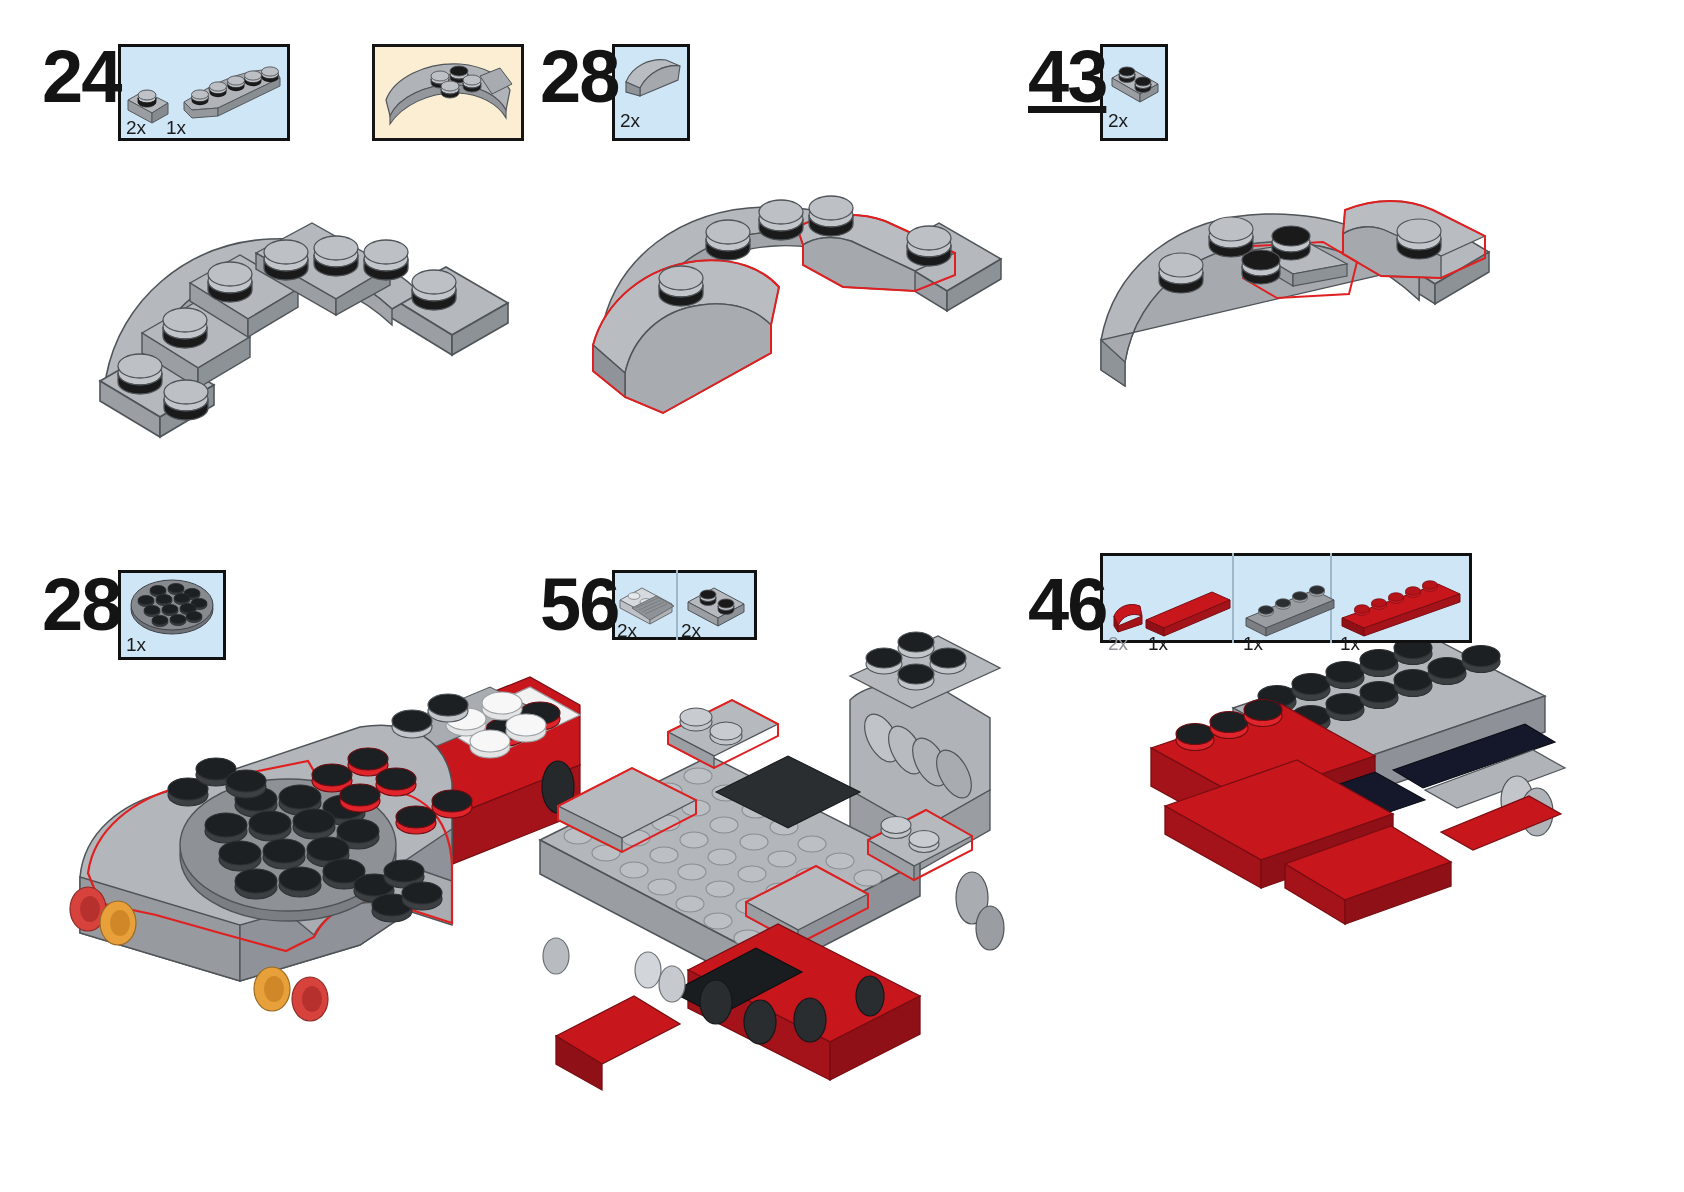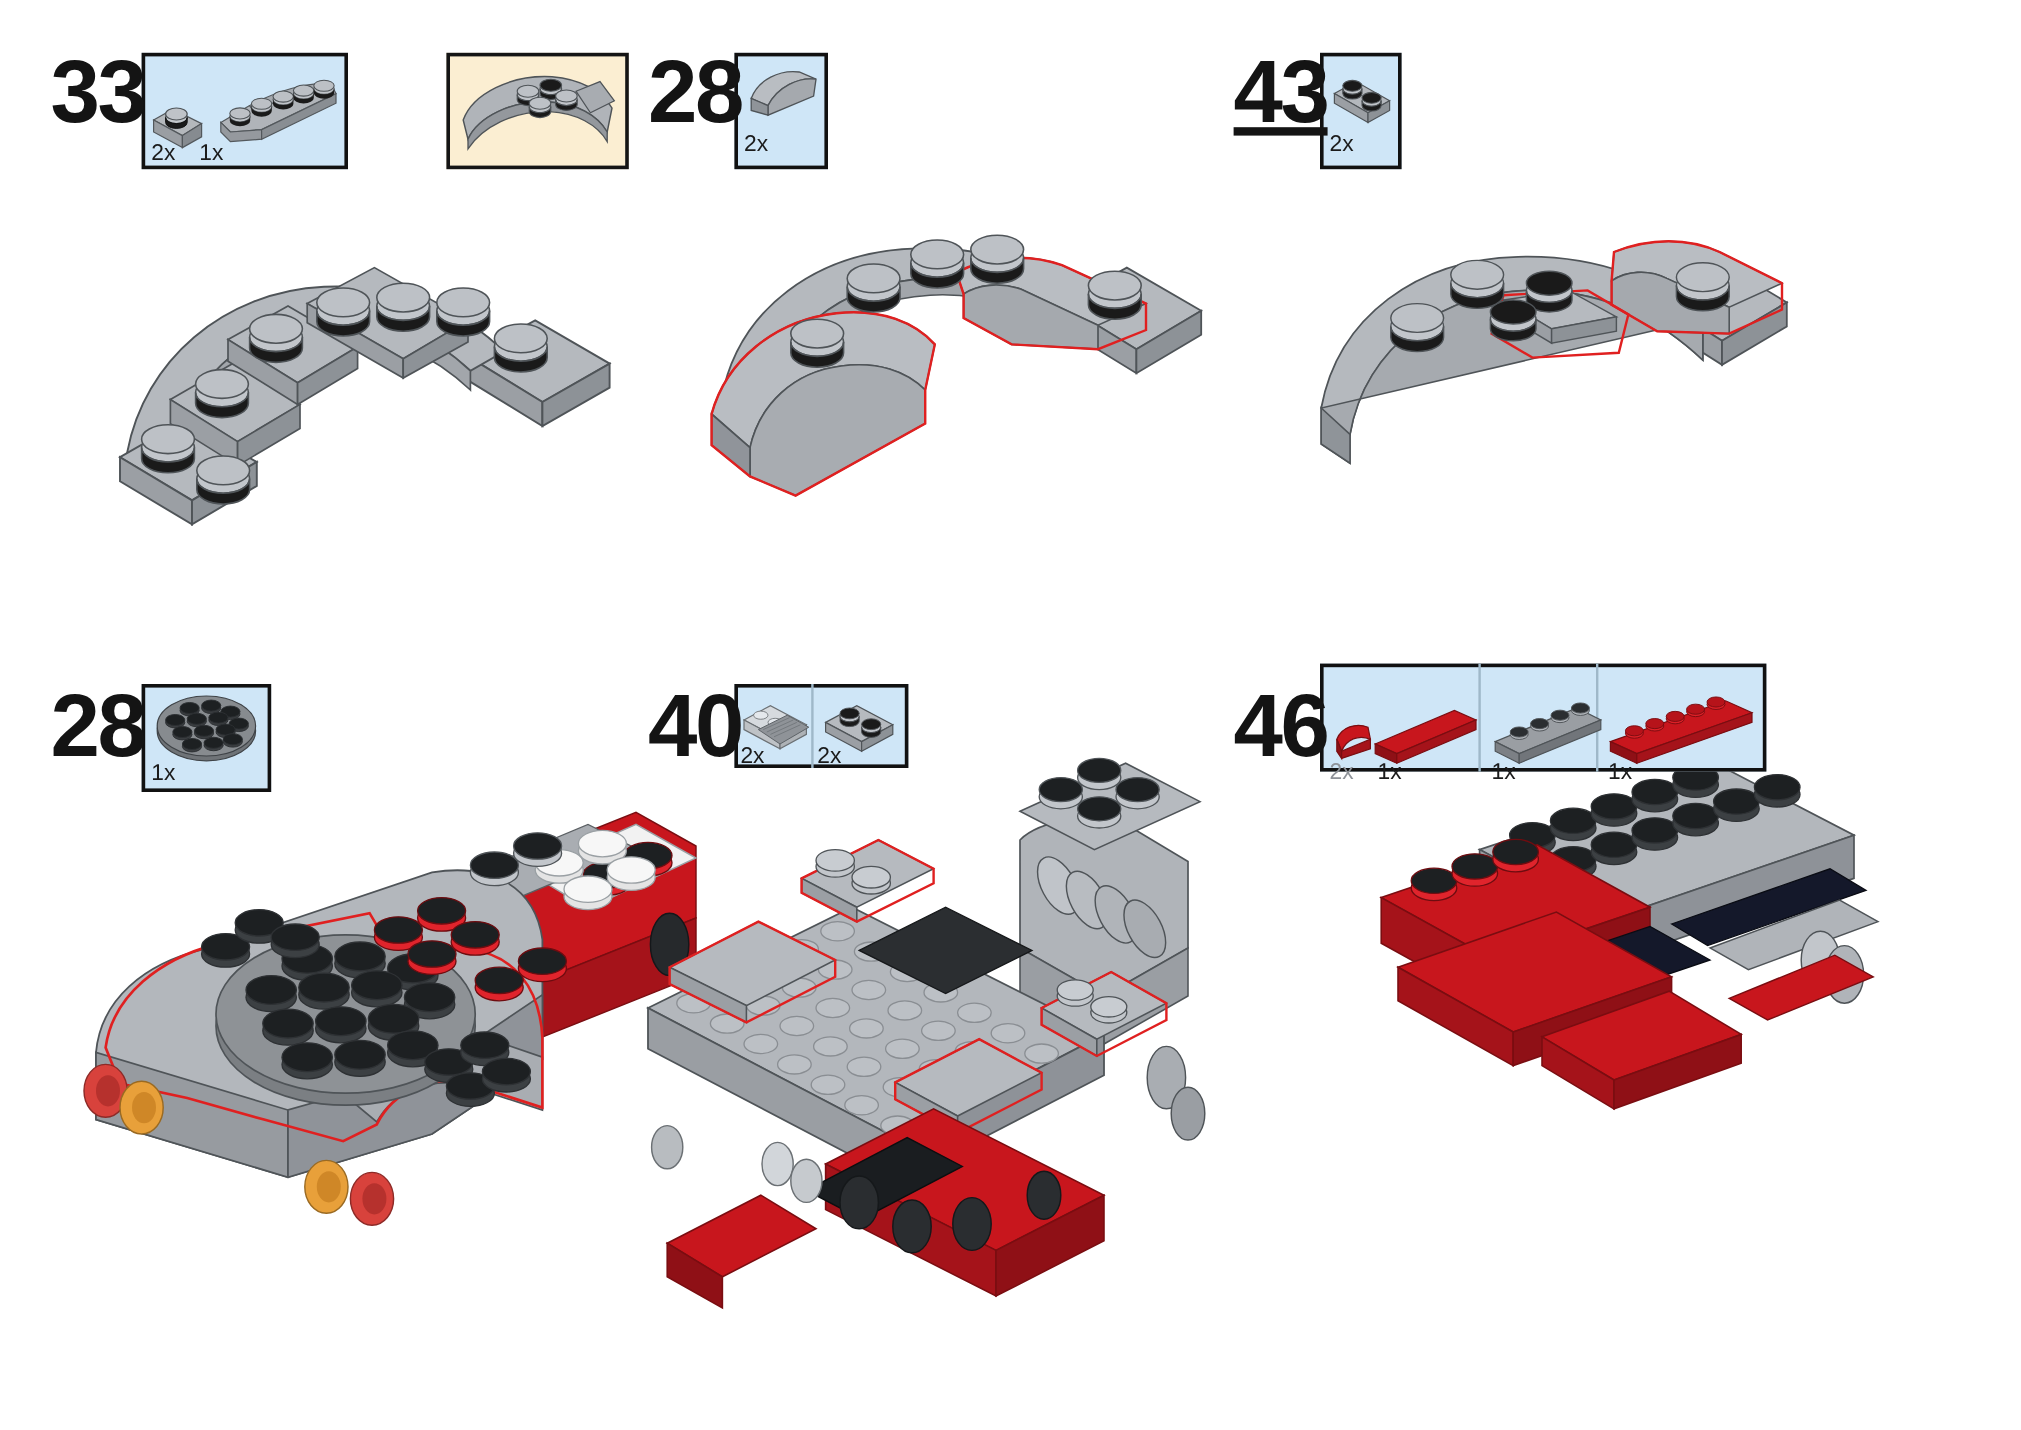--- a/index.html
+++ b/index.html
@@ -86,21 +86,21 @@
     letter-spacing: 2px;
   }
 
   .layer-main { z-index: 3; }
 </style>
 </head>
 <body>
 
 <div id="page">
 
-  <div class="step-num" style="left:42px; top:40px;">33</div>
+  <div class="step-num" style="left:42px; top:40px;">24</div>
 
   <div class="parts-box" style="left:118px; top:44px; width:172px; height:97px;"></div>
   <div class="piece" style="left:124px; top:78px; z-index:7;">
     <svg width="48" height="46" viewBox="0 0 48 46">
       <polygon points="4,22 20,13 44,25 28,35" fill="#b4b8bc" stroke="#53585c" stroke-width="1"></polygon>
       <polygon points="4,22 4,32 28,45 28,35" fill="#9a9ea3" stroke="#53585c" stroke-width="1"></polygon>
       <polygon points="28,35 28,45 44,36 44,25" fill="#868b90" stroke="#53585c" stroke-width="1"></polygon>
       <ellipse cx="23" cy="20" rx="9" ry="5" fill="#c3c7cb" stroke="#53585c" stroke-width="1"></ellipse>
       <path d="M14 20 a9 5 0 0 0 18 0 v4 a9 5 0 0 1 -18 0 z" fill="#1a1a1a" stroke="#111" stroke-width="0.8"></path>
       <ellipse cx="23" cy="17" rx="9" ry="5" fill="#bfc3c8" stroke="#4f5458" stroke-width="1"></ellipse>
@@ -480,21 +480,21 @@
         <ellipse cx="352" cy="112" rx="20" ry="11" fill="#c2c6cb"></ellipse>
           <ellipse cx="352" cy="106" rx="20" ry="11" fill="#1d2022"></ellipse>
         <ellipse cx="388" cy="96" rx="20" ry="11" fill="#c2c6cb"></ellipse>
           <ellipse cx="388" cy="90" rx="20" ry="11" fill="#1d2022"></ellipse>
       </g>
 
       <ellipse cx="498" cy="172" rx="16" ry="26" fill="#26292c" stroke="#15171a" stroke-width="1.2"></ellipse>
     </svg>
   </div>
 
-  <div class="step-num" style="left:540px; top:568px;">40</div>
+  <div class="step-num" style="left:540px; top:568px;">56</div>
 
   <div class="parts-box" style="left:612px; top:570px; width:145px; height:70px;"></div>
   <div class="parts-divider" style="left:676px; top:570px; height:70px;"></div>
   <div class="piece" style="left:616px; top:578px; z-index:7;">
     <svg width="62" height="46" viewBox="0 0 62 46">
       <polygon points="4,22 26,10 56,26 34,38" fill="#d6dade" stroke="#6b7074" stroke-width="1"></polygon>
       <polygon points="4,22 4,30 34,46 34,38" fill="#bec2c6" stroke="#6b7074" stroke-width="1"></polygon>
       <polygon points="34,38 34,46 56,34 56,26" fill="#aeb2b6" stroke="#6b7074" stroke-width="1"></polygon>
       <g stroke="#6b7074" stroke-width="0.7" fill="#e4e8ec">
         <ellipse cx="18" cy="18" rx="6" ry="3.4"></ellipse>

